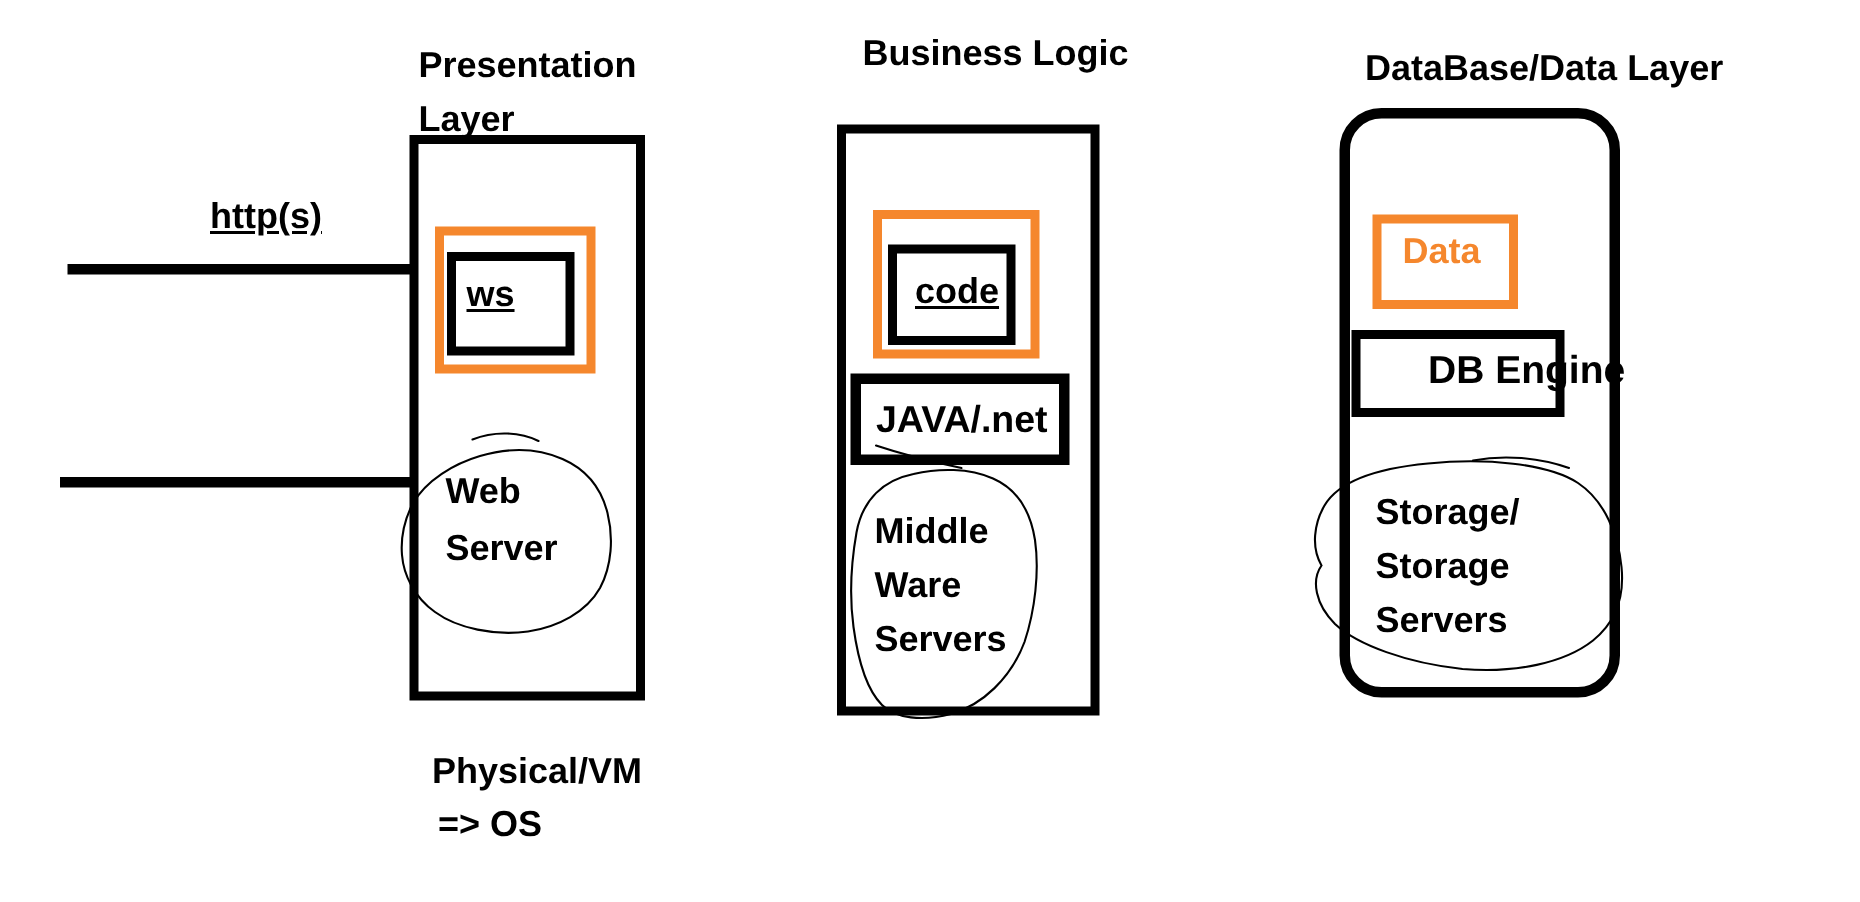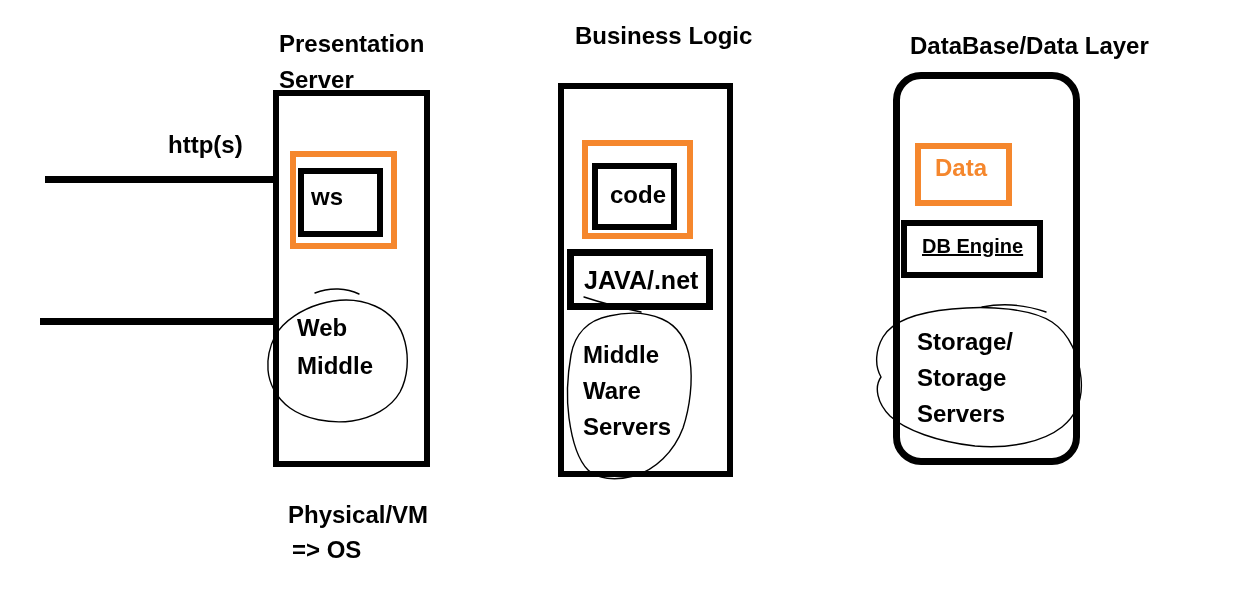--- a/index.html
+++ b/index.html
@@ -43,46 +43,46 @@
     pointer-events: none;
   }
   .doodles path {
     fill: none;
     stroke: var(--ink, #000000);
     stroke-width: 1.4;
     stroke-linecap: round;
   }
   
   .t-pres      { left: 279px; top: 26px;  line-height: 36px; }
-  .t-http      { left: 168px; top: 130px; }
+  .t-http      { left: 140px; top: 130px; text-decoration: underline; }
   .box-pres    { left: 273px; top: 90px;  width: 157px; height: 377px; }
   .frame-ws    { left: 290px; top: 151px; width: 107px; height: 98px; }
   .box-ws      { left: 298px; top: 168px; width: 85px;  height: 69px; }
-  .t-ws        { left: 311px; top: 182px; }
+  .t-ws        { left: 311px; top: 182px; text-decoration: underline; }
   .line-http-1 { left: 45px;  top: 176px; width: 229px; }
   .line-http-2 { left: 40px;  top: 318px; width: 234px; }
   .t-webserver { left: 297px; top: 309px; line-height: 38px; }
   .t-physical  { left: 272px; top: 500px; margin-left: 16px; }
   .t-os        { left: 292px; top: 535px; }
   
   .t-biz       { left: 575px; top: 21px; text-align: center;  }
   .box-biz     { left: 558px; top: 83px;  width: 175px; height: 394px; }
   .frame-code  { left: 582px; top: 140px; width: 111px; height: 99px; }
   .box-code    { left: 592px; top: 163px; width: 85px;  height: 67px; }
-  .t-code      { left: 610px; top: 180px; }
+  .t-code      { left: 610px; top: 180px; text-decoration: underline; }
   .box-java    { left: 567px; top: 249px; width: 146px; height: 61px; border-width: 7px; }
   .t-java      { left: 584px; top: 265px; font-size: 25px; }
   .t-midware   { left: 583px; top: 337px; line-height: 36px; }
   
   .t-dbtitle   { left: 910px; top: 31px;  }
   .box-db      { left: 893px; top: 72px;  width: 187px; height: 393px; border-width: 7px; border-radius: 28px; }
   .frame-data  { left: 915px; top: 143px; width: 97px;  height: 63px; }
   .t-data      { left: 935px; top: 153px; color: var(--orange, #F5872D); text-align: center; }
   .box-dbe     { left: 901px; top: 220px; width: 142px; height: 58px; }
-  .t-dbe       { left: 922px; top: 231px; font-size: 20px; text-decoration: underline; }
+  .t-dbe       { left: 952px; top: 231px; font-size: 26px; }
   .t-storage   { left: 917px; top: 324px; line-height: 36px; }
 </style>
 </head>
 <body>
 
 <div class="canvas">
 
   <svg class="doodles" viewBox="0 0 1240 601" xmlns="http://www.w3.org/2000/svg">
     <path d="M 315 293 C 330 287, 347 288, 359 294"></path>
     <path d="M 320 304 C 303 309, 284 320, 275 336 C 270 346, 267 358, 268 370 C 269 383, 276 398, 290 408 C 305 419, 330 424, 352 421 C 372 418, 391 408, 400 392 C 408 377, 409 358, 405 342 C 401 326, 391 313, 375 306 C 357 298, 337 299, 320 304 Z"></path>
@@ -90,27 +90,27 @@
     <path d="M 609 316 C 589 320, 575 333, 571 355 C 568 372, 566 396, 569 418 C 572 440, 578 460, 588 470 C 597 479, 615 481, 634 476 C 655 470, 674 452, 683 428 C 690 407, 693 381, 690 360 C 687 341, 678 326, 662 319 C 646 312, 626 312, 609 316 Z"></path>
     <path d="M 982 307 C 1003 303, 1026 305, 1046 312"></path>
     <path d="M 952 309 C 920 312, 893 320, 883 337 C 876 349, 874 365, 881 377 C 874 387, 877 403, 890 416 C 905 430, 938 442, 975 446 C 1010 449, 1043 442, 1062 427 C 1077 415, 1083 398, 1081 378 C 1079 357, 1070 334, 1052 322 C 1032 309, 990 305, 952 309 Z"></path>
   </svg>
 
   <div class="hline line-http-1"></div>
   <div class="hline line-http-2"></div>
   <div class="txt t-http">http(s)</div>
 
   <div class="txt t-pres">Presentation
-Server</div>
+Layer</div>
   <div class="box box-pres"></div>
   <div class="box orange-frame frame-ws"></div>
   <div class="box box-ws"></div>
   <div class="txt t-ws">ws</div>
   <div class="txt t-webserver">Web
-Middle</div>
+Server</div>
   <div class="txt t-physical">Physical/VM</div>
   <div class="txt t-os">=&gt; OS</div>
 
   <div class="txt t-biz">Business Logic</div>
   <div class="box box-biz"></div>
   <div class="box orange-frame frame-code"></div>
   <div class="box box-code"></div>
   <div class="txt t-code">code</div>
   <div class="box box-java"></div>
   <div class="txt t-java">JAVA/.net</div>

